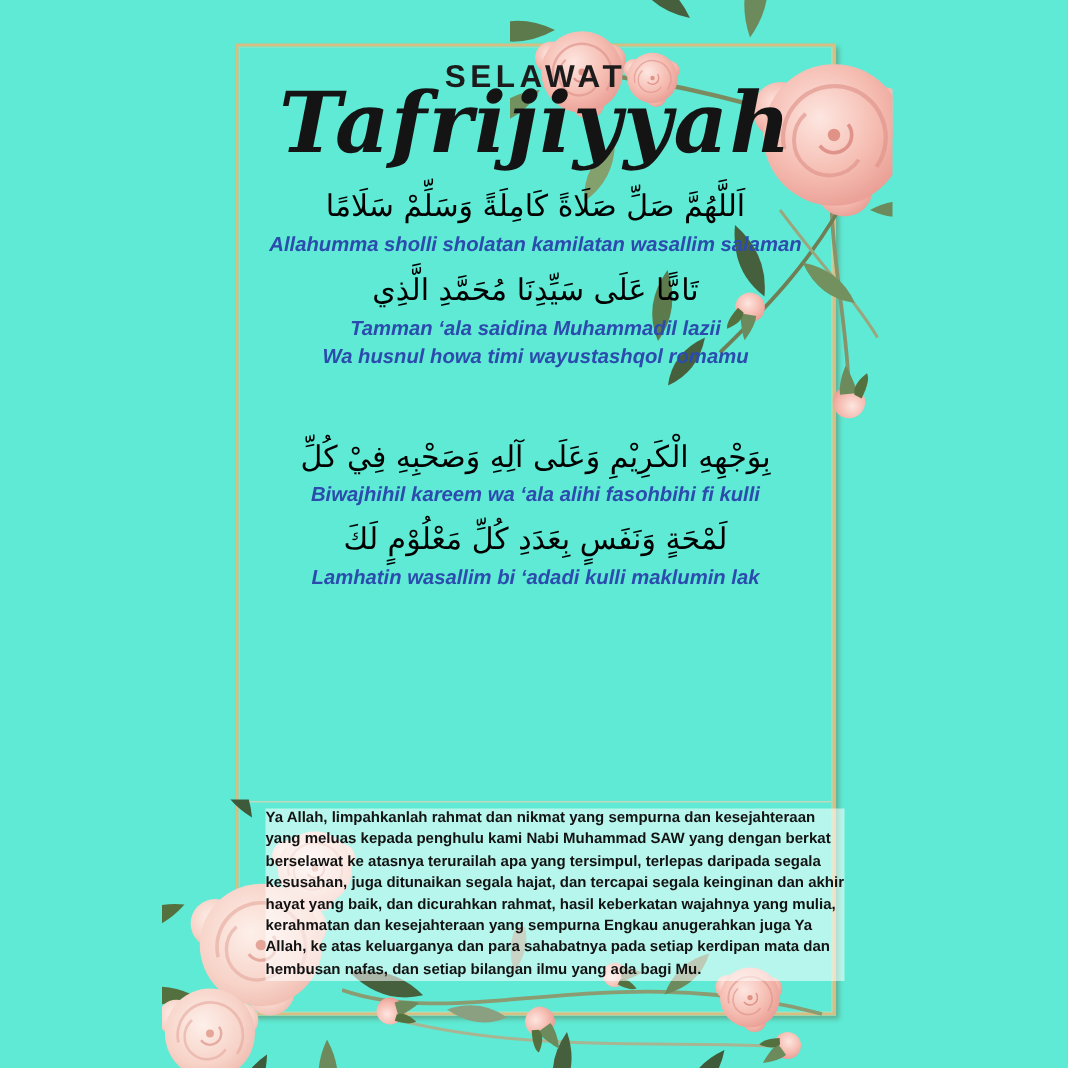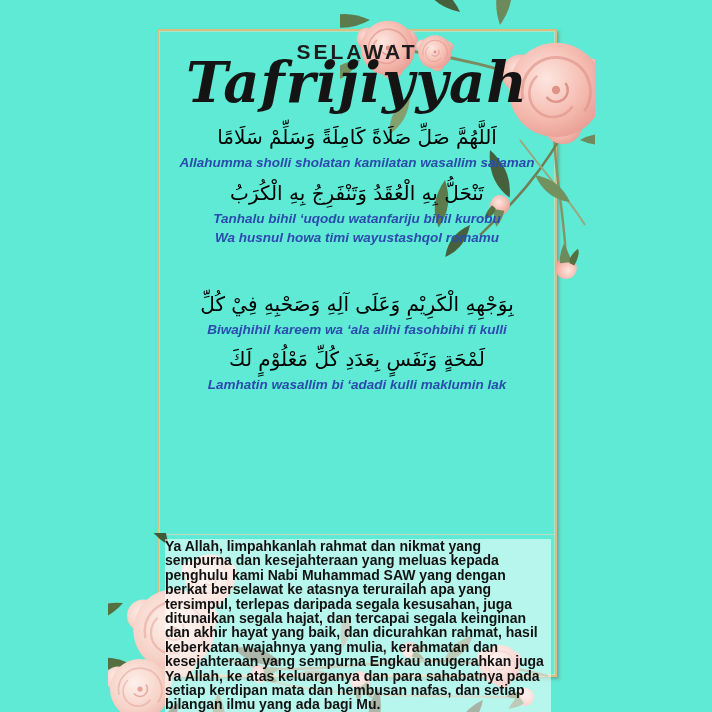--- a/index.html
+++ b/index.html
@@ -38,22 +38,22 @@
   .verse{height:55.5px;text-align:center;}
   .arabic{
     display:block;direction:rtl;font-family:"DejaVu Sans",sans-serif;
     font-size:20px;line-height:36px;color:#000;white-space:nowrap;
   }
   .latin{
     display:block;font-size:13.5px;line-height:16px;font-weight:bold;font-style:italic;
     color:#2b4bad;
   }
   .translation{
-    position:absolute;left:165px;top:539px;width:386px;z-index:3;
-    font-size:14px;line-height:14.4px;font-weight:bold;color:#121212;
+    position:absolute;left:177px;top:539px;width:386px;z-index:3;
+    font-size:10px;line-height:14.4px;font-weight:bold;color:#121212;
     background:rgba(255,255,255,.55);text-align:left;
   }
 </style>
 </head>
 <body>
 
 <div class="canvas">
 
   <svg width="0" height="0" style="position:absolute" aria-hidden="true">
     <defs>
@@ -153,22 +153,22 @@
     <div class="title-top">SELAWAT</div>
     <div class="title-script">Tafrijiyyah</div>
   </div>
 
   <div class="verses">
     <div class="verse">
       <span class="arabic" dir="rtl">اَللَّهُمَّ صَلِّ صَلَاةً كَامِلَةً وَسَلِّمْ سَلَامًا</span>
       <span class="latin">Allahumma sholli sholatan kamilatan wasallim salaman</span>
     </div>
     <div class="verse">
-      <span class="arabic" dir="rtl">تَنْحَلُّ بِهِ الْعُقَدُ وَتَنْفَرِجُ بِهِ الْكُرَبُ</span>
-      <span class="latin">Tanhalu bihil ‘uqodu watanfariju bihil kurobu</span>
+      <span class="arabic" dir="rtl">تَامًّا عَلَى سَيِّدِنَا مُحَمَّدِ الَّذِي</span>
+      <span class="latin">Tamman ‘ala saidina Muhammadil lazii</span>
     </div>
     <div class="verse">
       <span class="latin">Wa husnul howa timi wayustashqol romamu</span>
     </div>
     <div class="verse">
       <span class="arabic" dir="rtl">بِوَجْهِهِ الْكَرِيْمِ وَعَلَى آلِهِ وَصَحْبِهِ فِيْ كُلِّ</span>
       <span class="latin">Biwajhihil kareem wa ‘ala alihi fasohbihi fi kulli</span>
     </div>
     <div class="verse">
       <span class="arabic" dir="rtl">لَمْحَةٍ وَنَفَسٍ بِعَدَدِ كُلِّ مَعْلُوْمٍ لَكَ</span>

